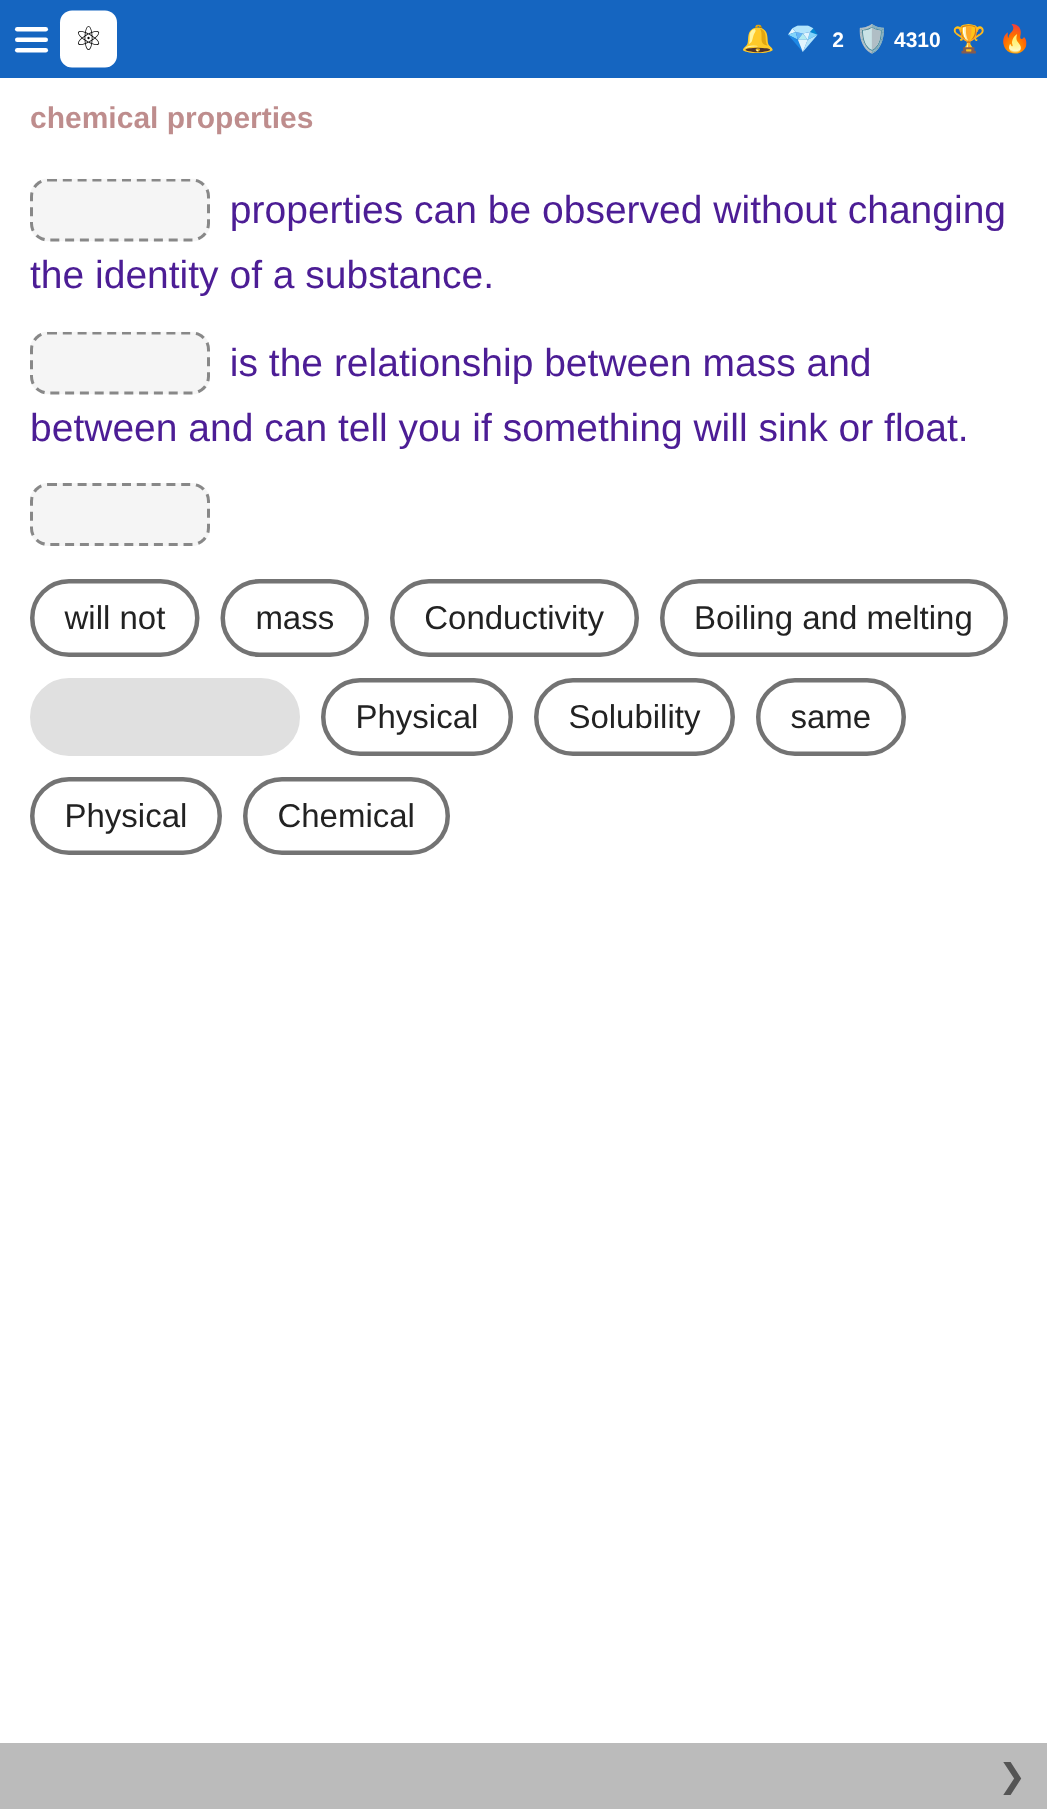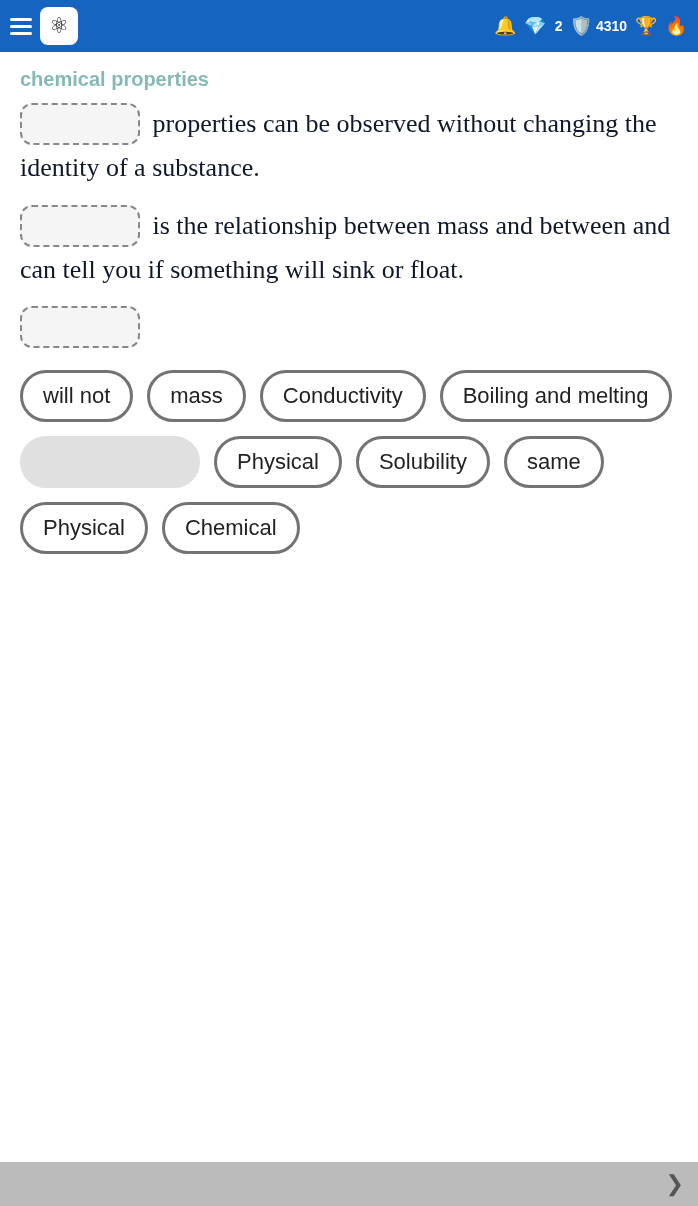--- a/index.html
+++ b/index.html
@@ -39,34 +39,33 @@
     .badge-icon { font-size: 18px; }
 
     
     .content {
       padding: 16px 20px 20px 20px;
       background: #fff;
     }
 
     
     .faded-title {
-      color: #0f766e;
+      color: #7f1d1d;
       font-size: 20px;
       font-weight: bold;
-      margin-bottom: 12px;
+      margin-bottom: 28px;
       opacity: 0.5;
     }
 
     
     .paragraph {
       font-size: 26px;
       line-height: 1.45;
-      color: #0f172a;
+      color: #4c1d95;
       margin-bottom: 18px;
-      font-family: Liberation Serif, serif;
     }
 
     
     .drop-zone {
       display: inline-block;
       border: 2.5px dashed #888;
       border-radius: 12px;
       min-width: 120px;
       height: 42px;
       vertical-align: middle;

